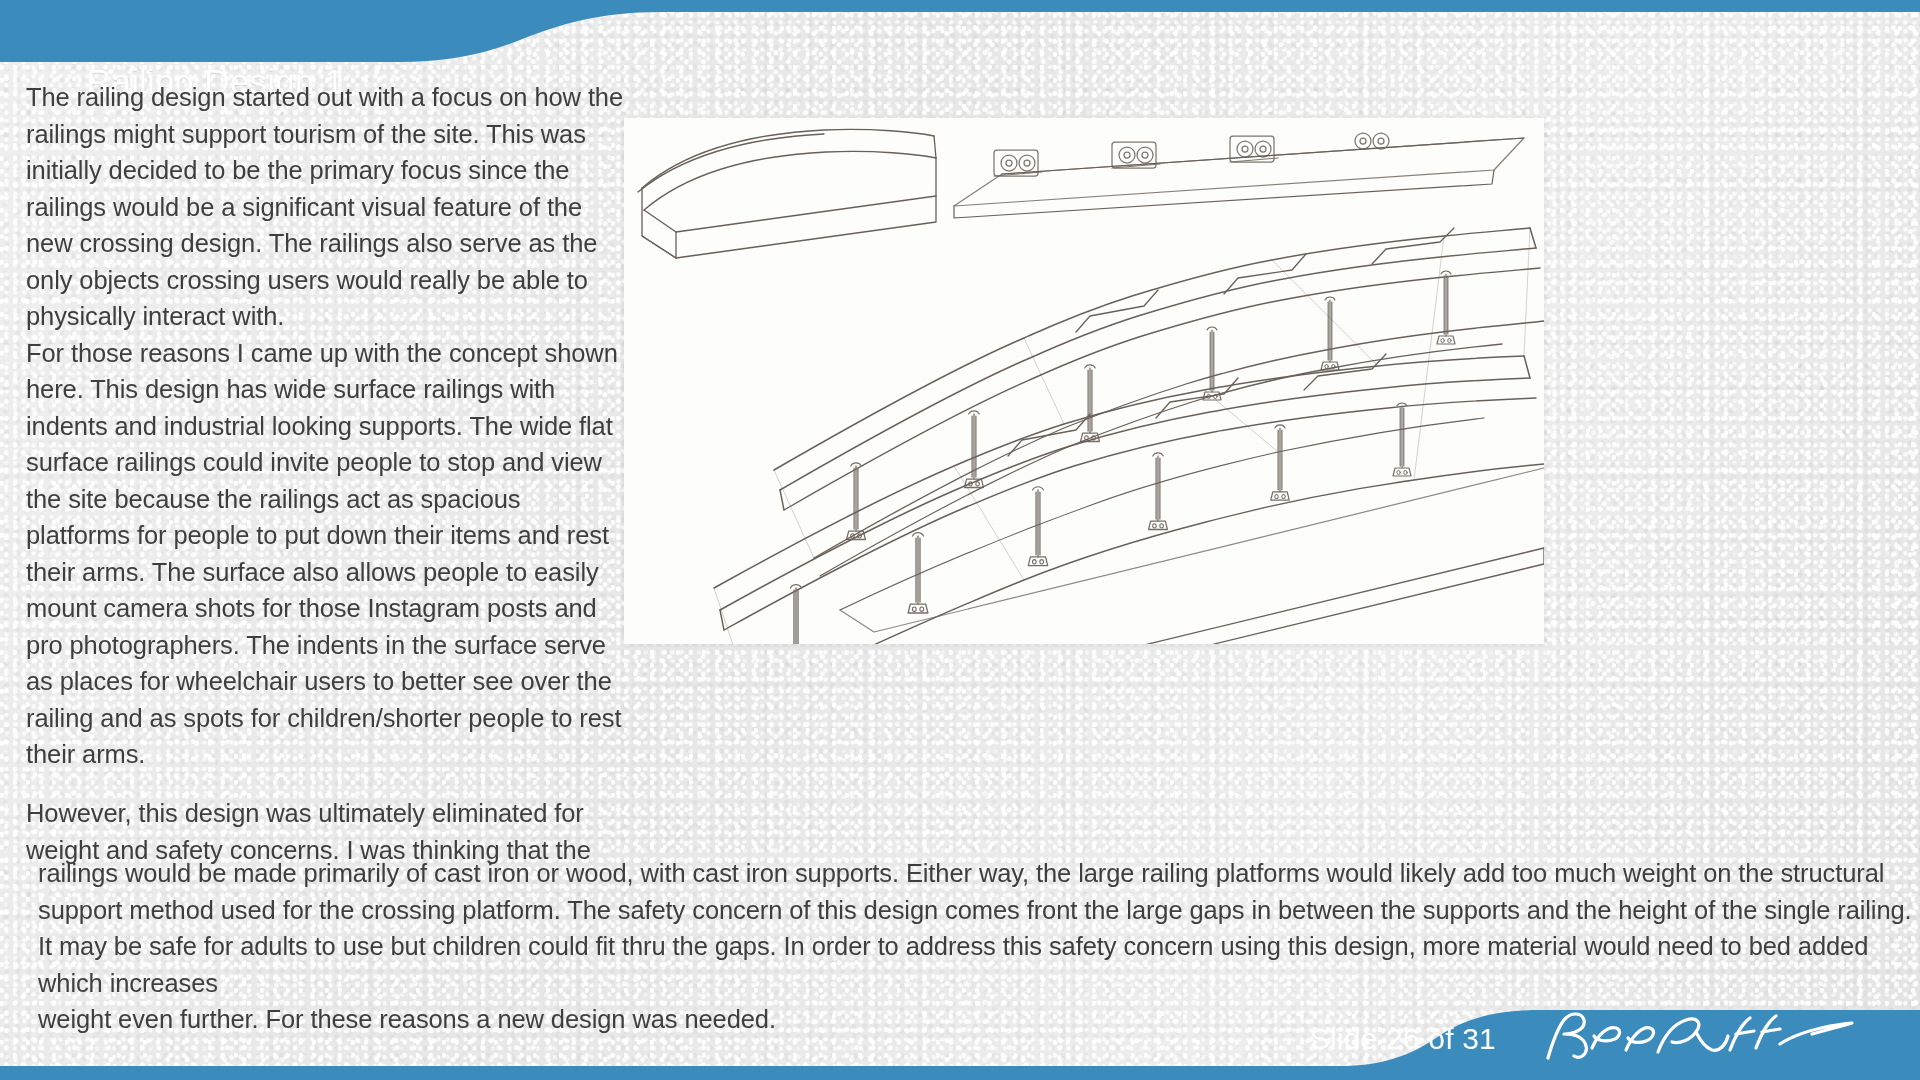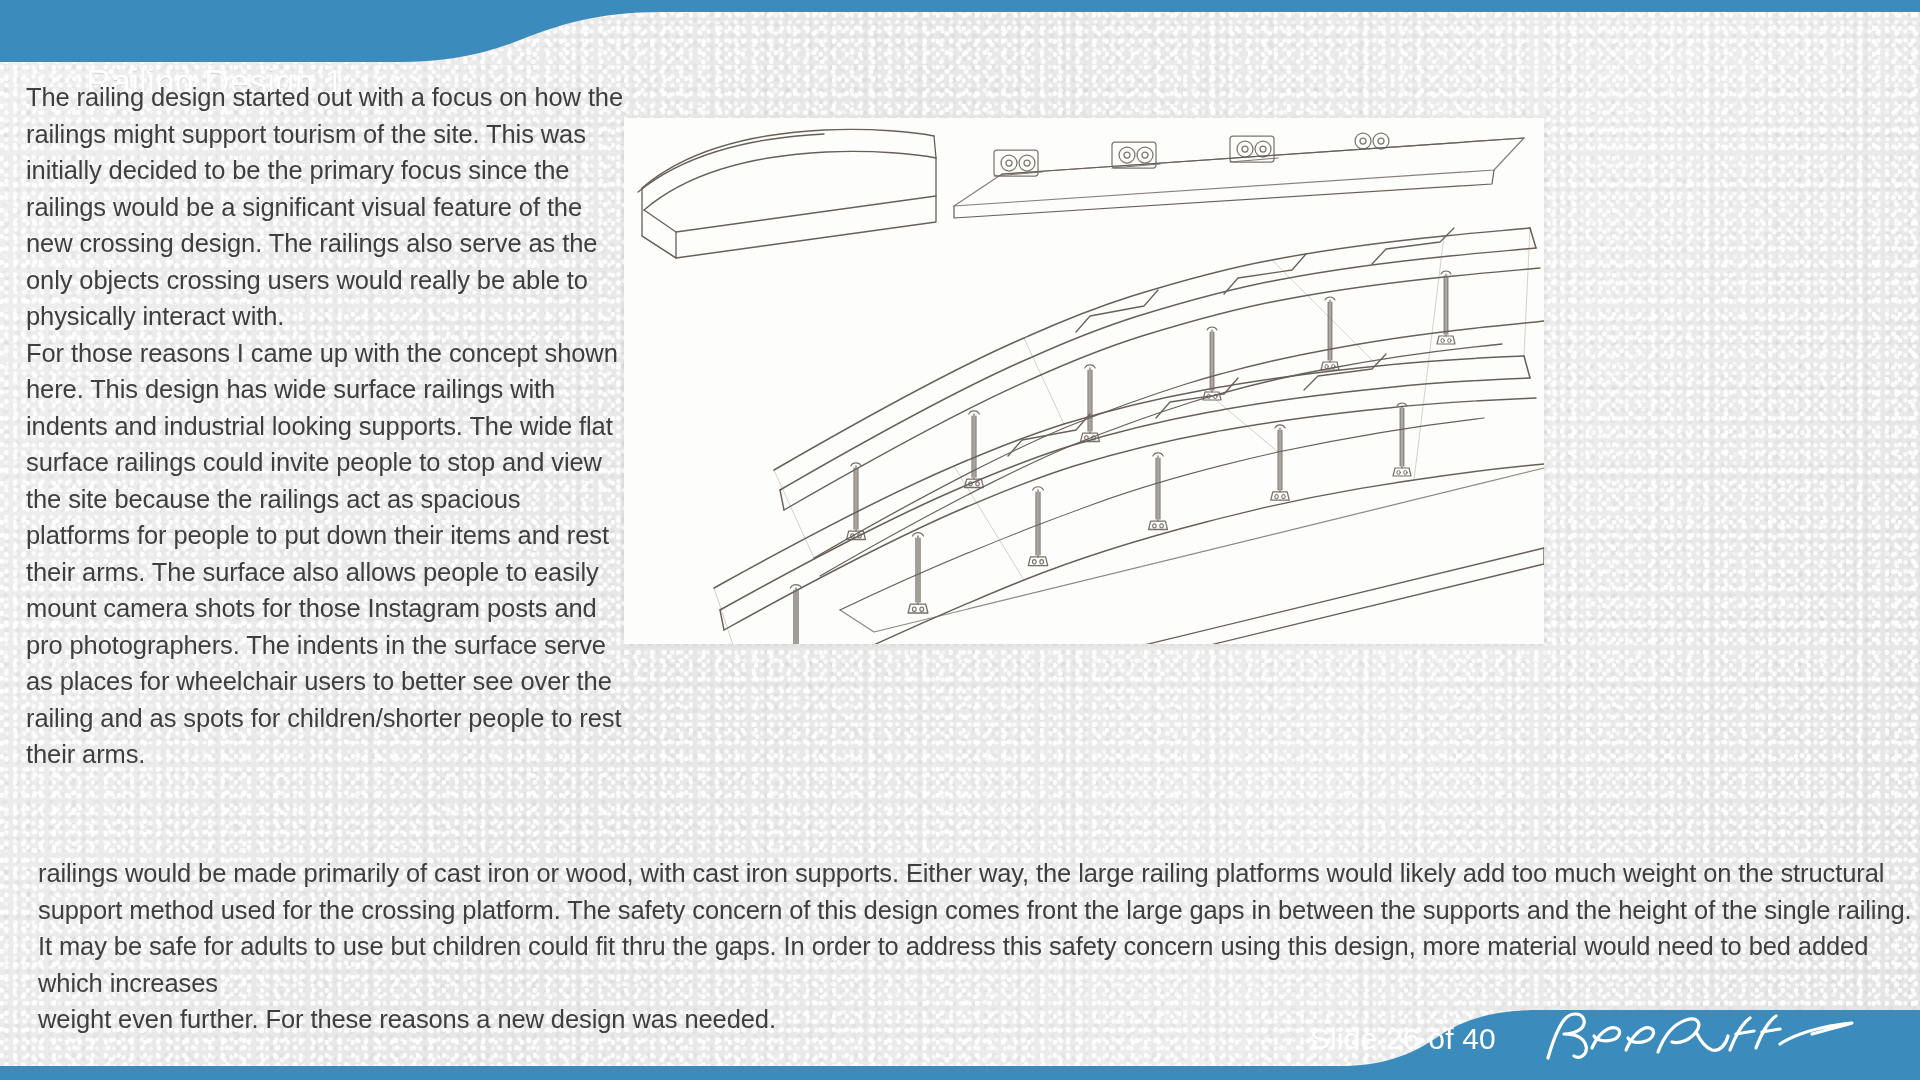--- a/index.html
+++ b/index.html
@@ -274,31 +274,32 @@
           <path d="M906,110 L900,238"></path>
           <path d="M90,470 L128,584"></path>
           <path d="M330,348 L400,462"></path>
           <path d="M580,272 L654,334"></path>
           <path d="M820,118 L790,362"></path>
         </g>
       </g>
     </svg>
   </div>
 
+  <div class="body-text para-however">However, this design was ultimately eliminated for weight and safety concerns. I was thinking that the</div>
 
   <div class="body-text para-wide">railings would be made primarily of cast iron or wood, with cast iron supports. Either way, the large railing platforms would likely add too much weight on the structural support method used for the crossing platform. The safety concern of this design comes front the large gaps in between the supports and the height of the single railing. It may be safe for adults to use but children could fit thru the gaps. In order to address this safety concern using this design, more material would need to bed added which increases
 weight even further. For these reasons a new design was needed.</div>
 
   <div class="footer-wrap">
     <svg width="1920" height="90" viewBox="0 0 1920 90" xmlns="http://www.w3.org/2000/svg" aria-hidden="true">
       <path d="M0,76 H1340 C1380,76 1410,66 1436,48 C1462,30 1492,20 1540,20 H1920 V90 H0 Z" fill="#3b8cbd"></path>
     </svg>
   </div>
 
-  <div class="slide-counter">Slide 26 of 40</div>
+  <div class="slide-counter">Slide 26 of 31</div>
 
   <div class="signature">
     <svg viewBox="0 0 330 64" xmlns="http://www.w3.org/2000/svg" aria-hidden="true">
       <g fill="none" stroke="#ffffff" stroke-width="3.2" stroke-linecap="round" stroke-linejoin="round">
         <path d="M18,54 C22,40 28,24 34,16 C40,8 52,8 54,16 C56,25 44,30 34,30 C46,30 54,34 56,42 C58,50 50,56 44,52"></path>
         <path d="M62,44 C68,30 78,22 86,24 C92,26 90,34 82,36 C74,38 66,36 64,32"></path>
         <path d="M96,46 C102,32 112,22 120,24 C126,26 124,34 116,37 C108,40 100,38 98,34"></path>
         <path d="M128,48 C134,32 144,20 156,16 C168,12 172,20 166,28 C160,36 150,40 142,38"></path>
         <path d="M166,28 C170,36 176,44 182,46 C190,48 196,40 198,32"></path>
         <path d="M200,46 C206,30 214,18 220,14"></path>

